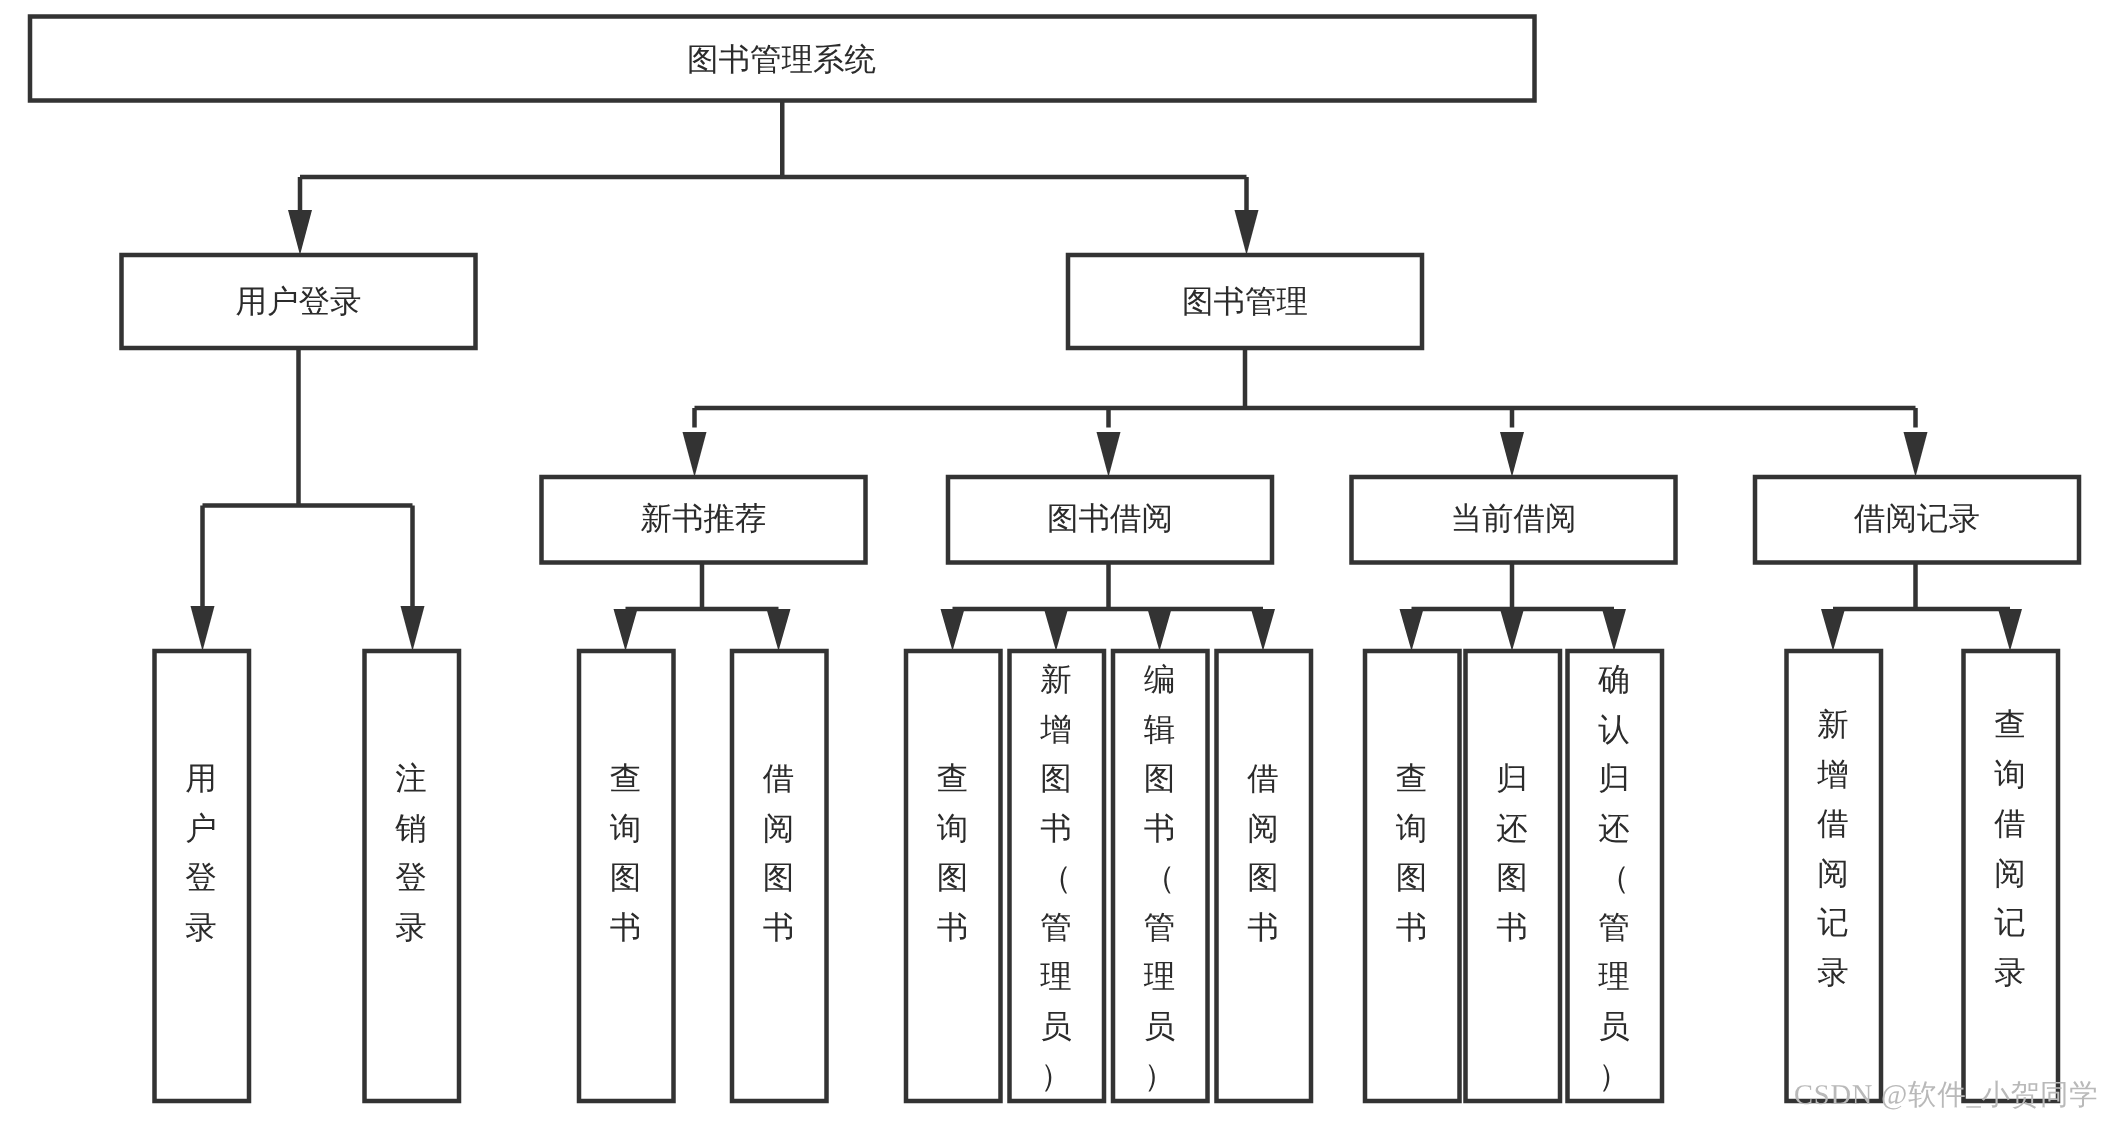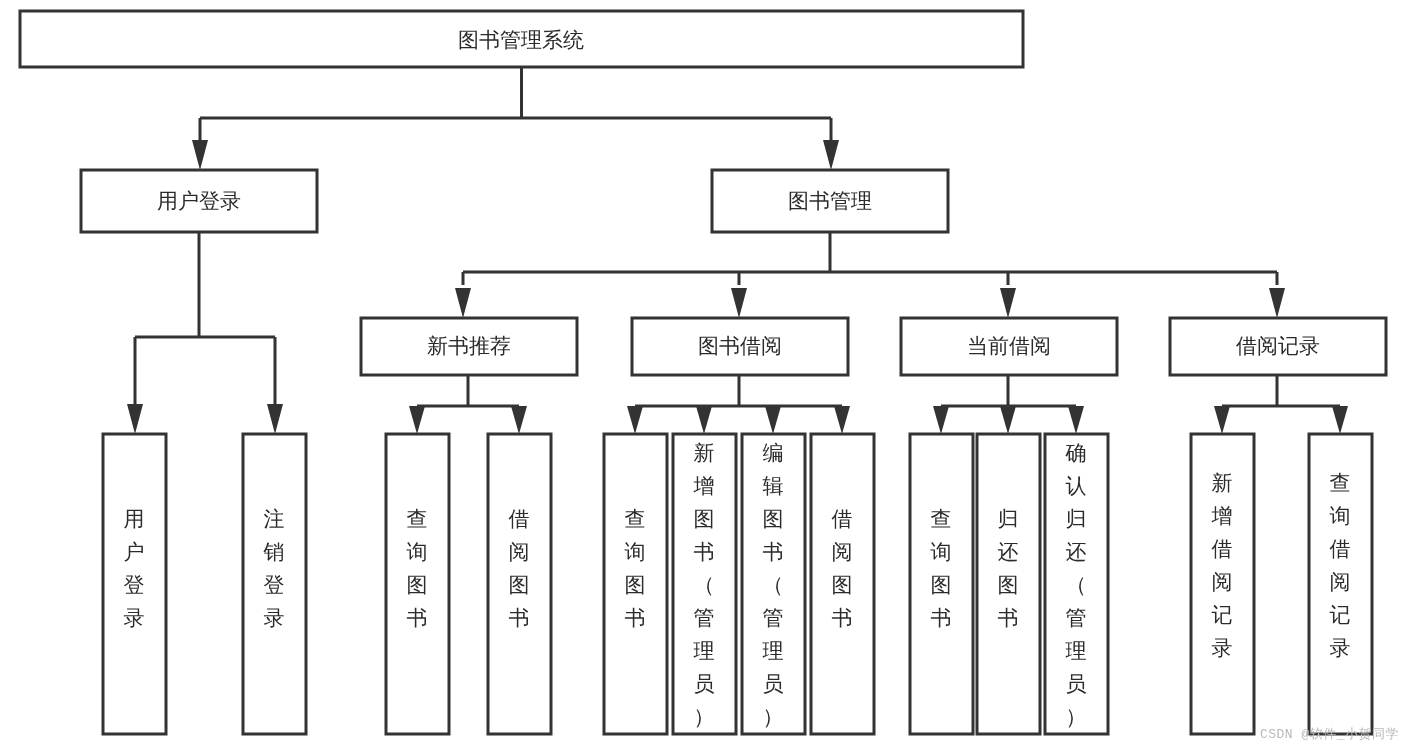--- a/index.html
+++ b/index.html
@@ -49,22 +49,22 @@
   .node-label-v {
     font-family: "DejaVu Sans", "Liberation Sans", sans-serif;
     font-size: 21px;
     fill: #2b2b2b;
     text-anchor: middle;
   }
   .watermark {
     position: absolute;
     right: 6px;
     bottom: 4px;
-    font-family: Liberation Mono, monospace;
-    font-size: 13px;
+    font-family: Liberation Serif, serif;
+    font-size: 19px;
     color: #b9b9b9;
     letter-spacing: 0.5px;
     white-space: nowrap;
     pointer-events: none;
   }
 </style>
 </head>
 <body>
 
 <div id="chart-root">

